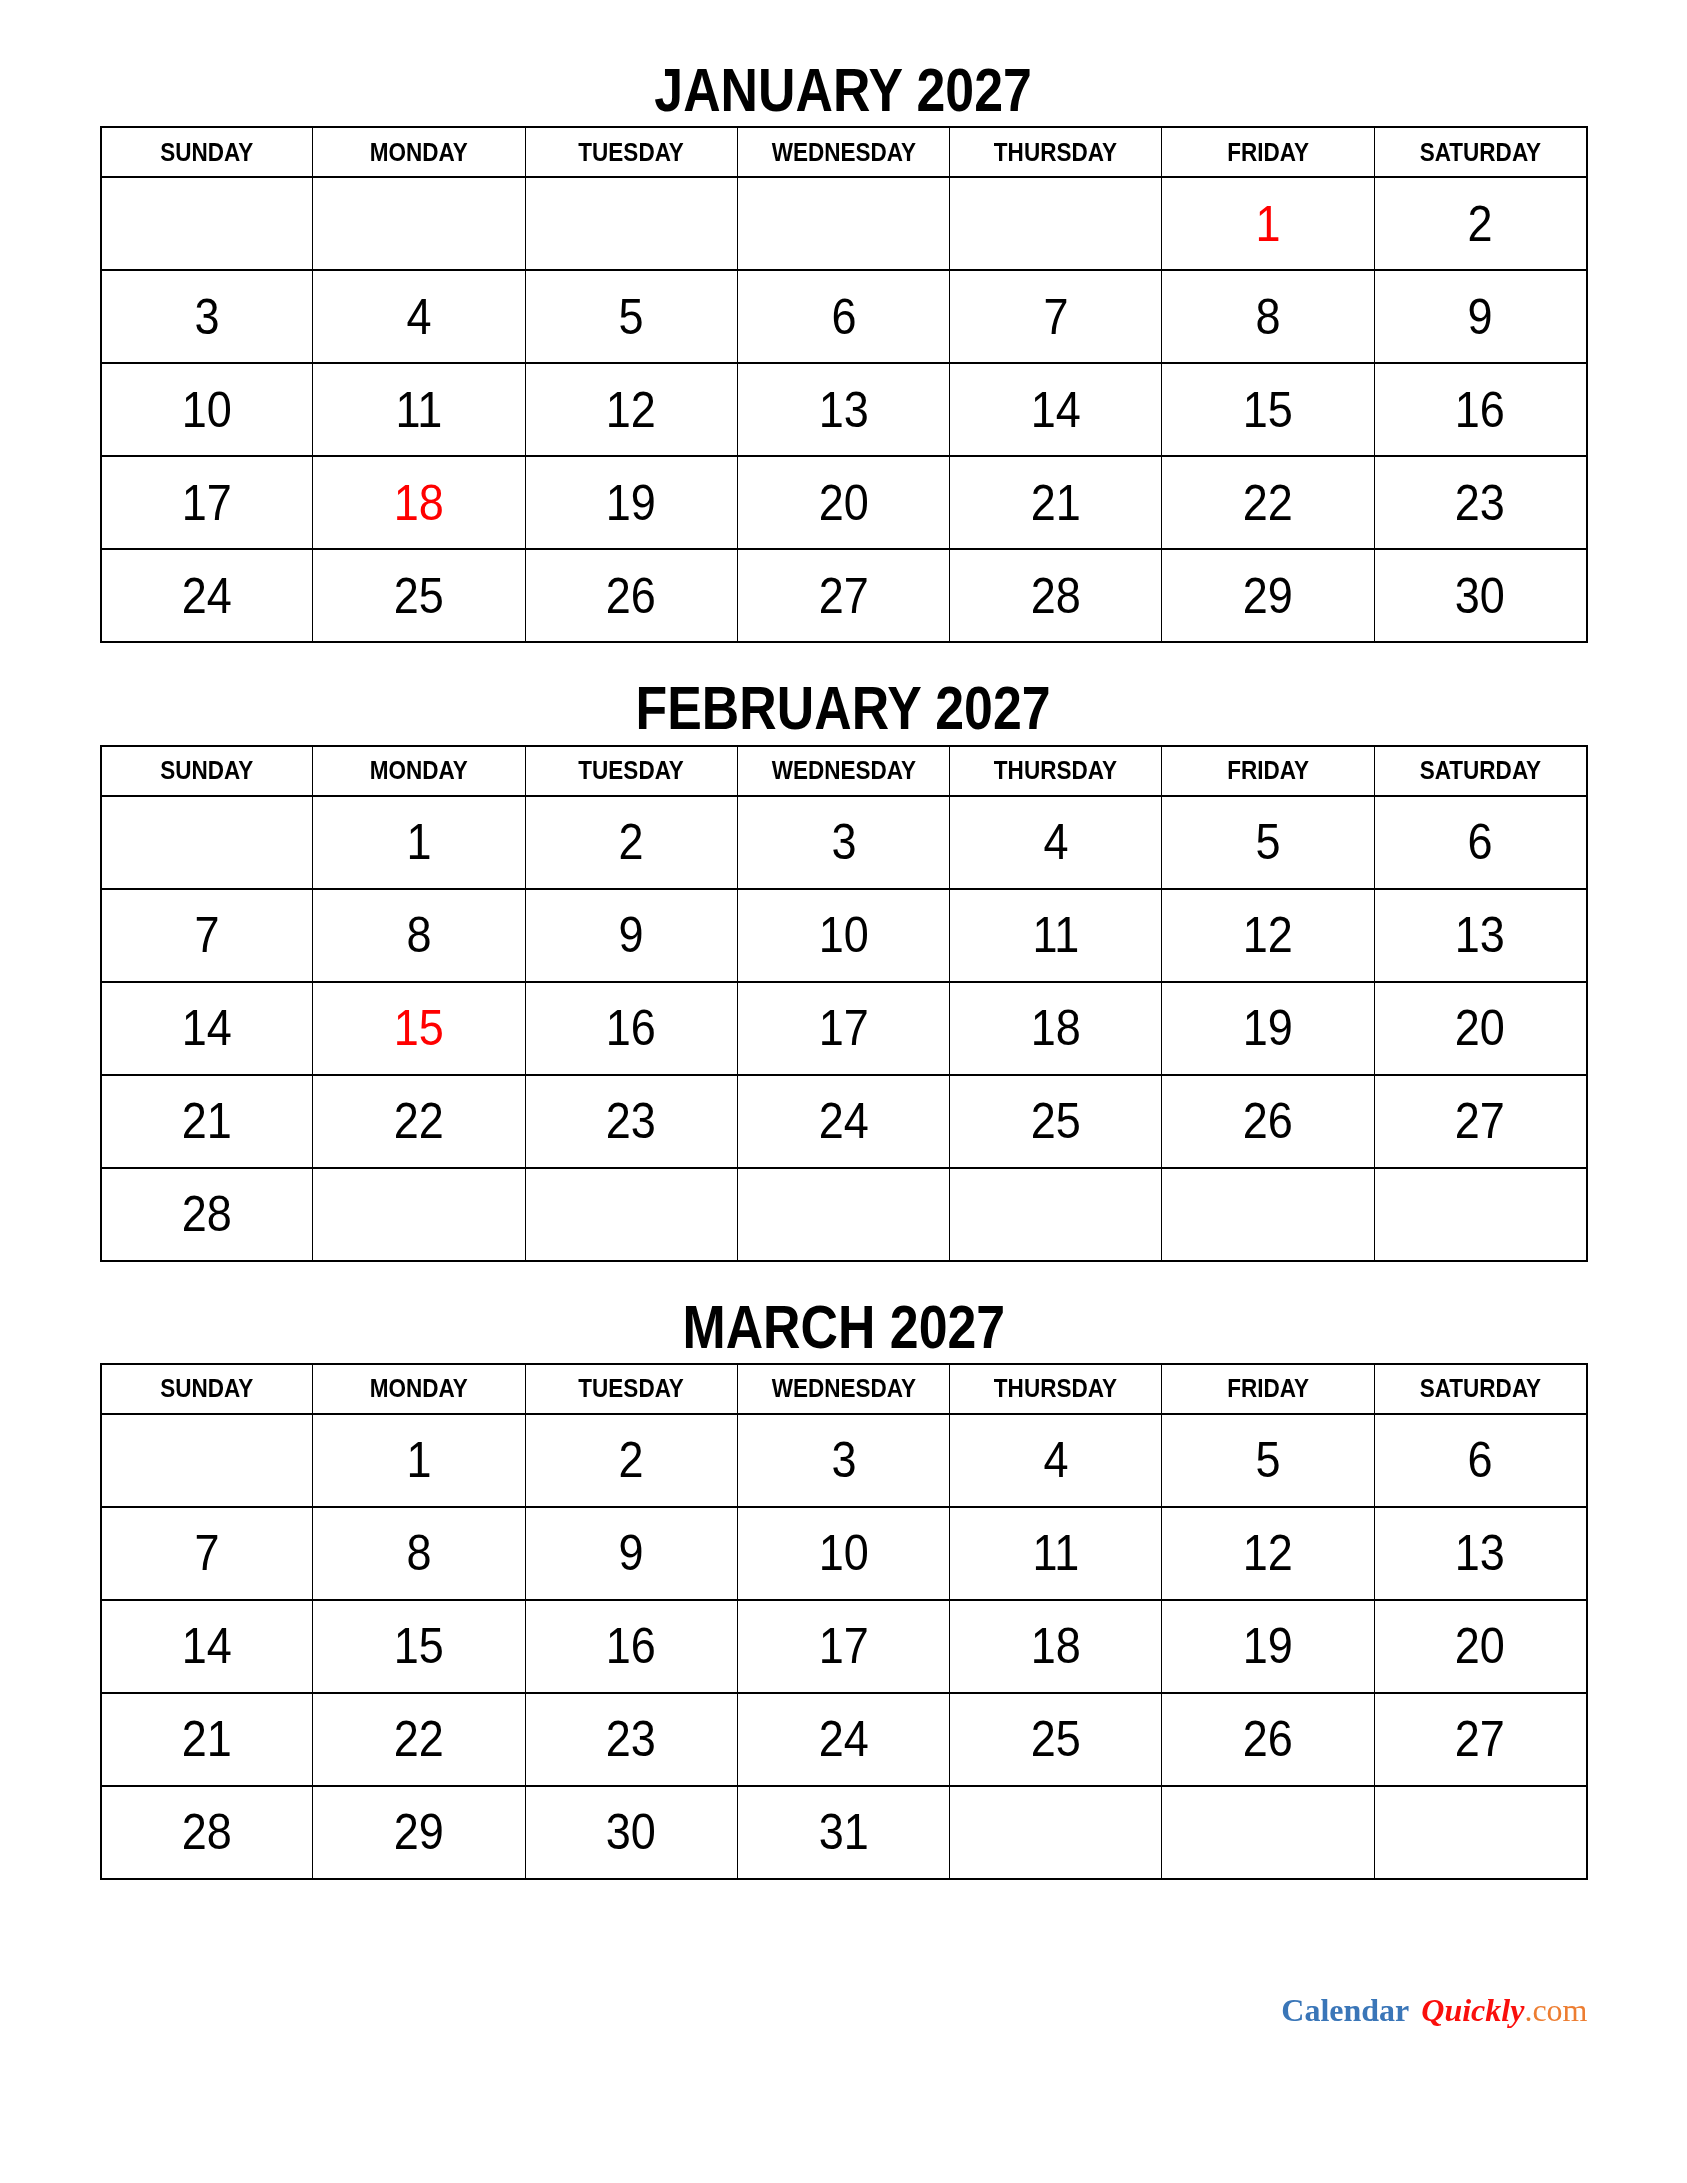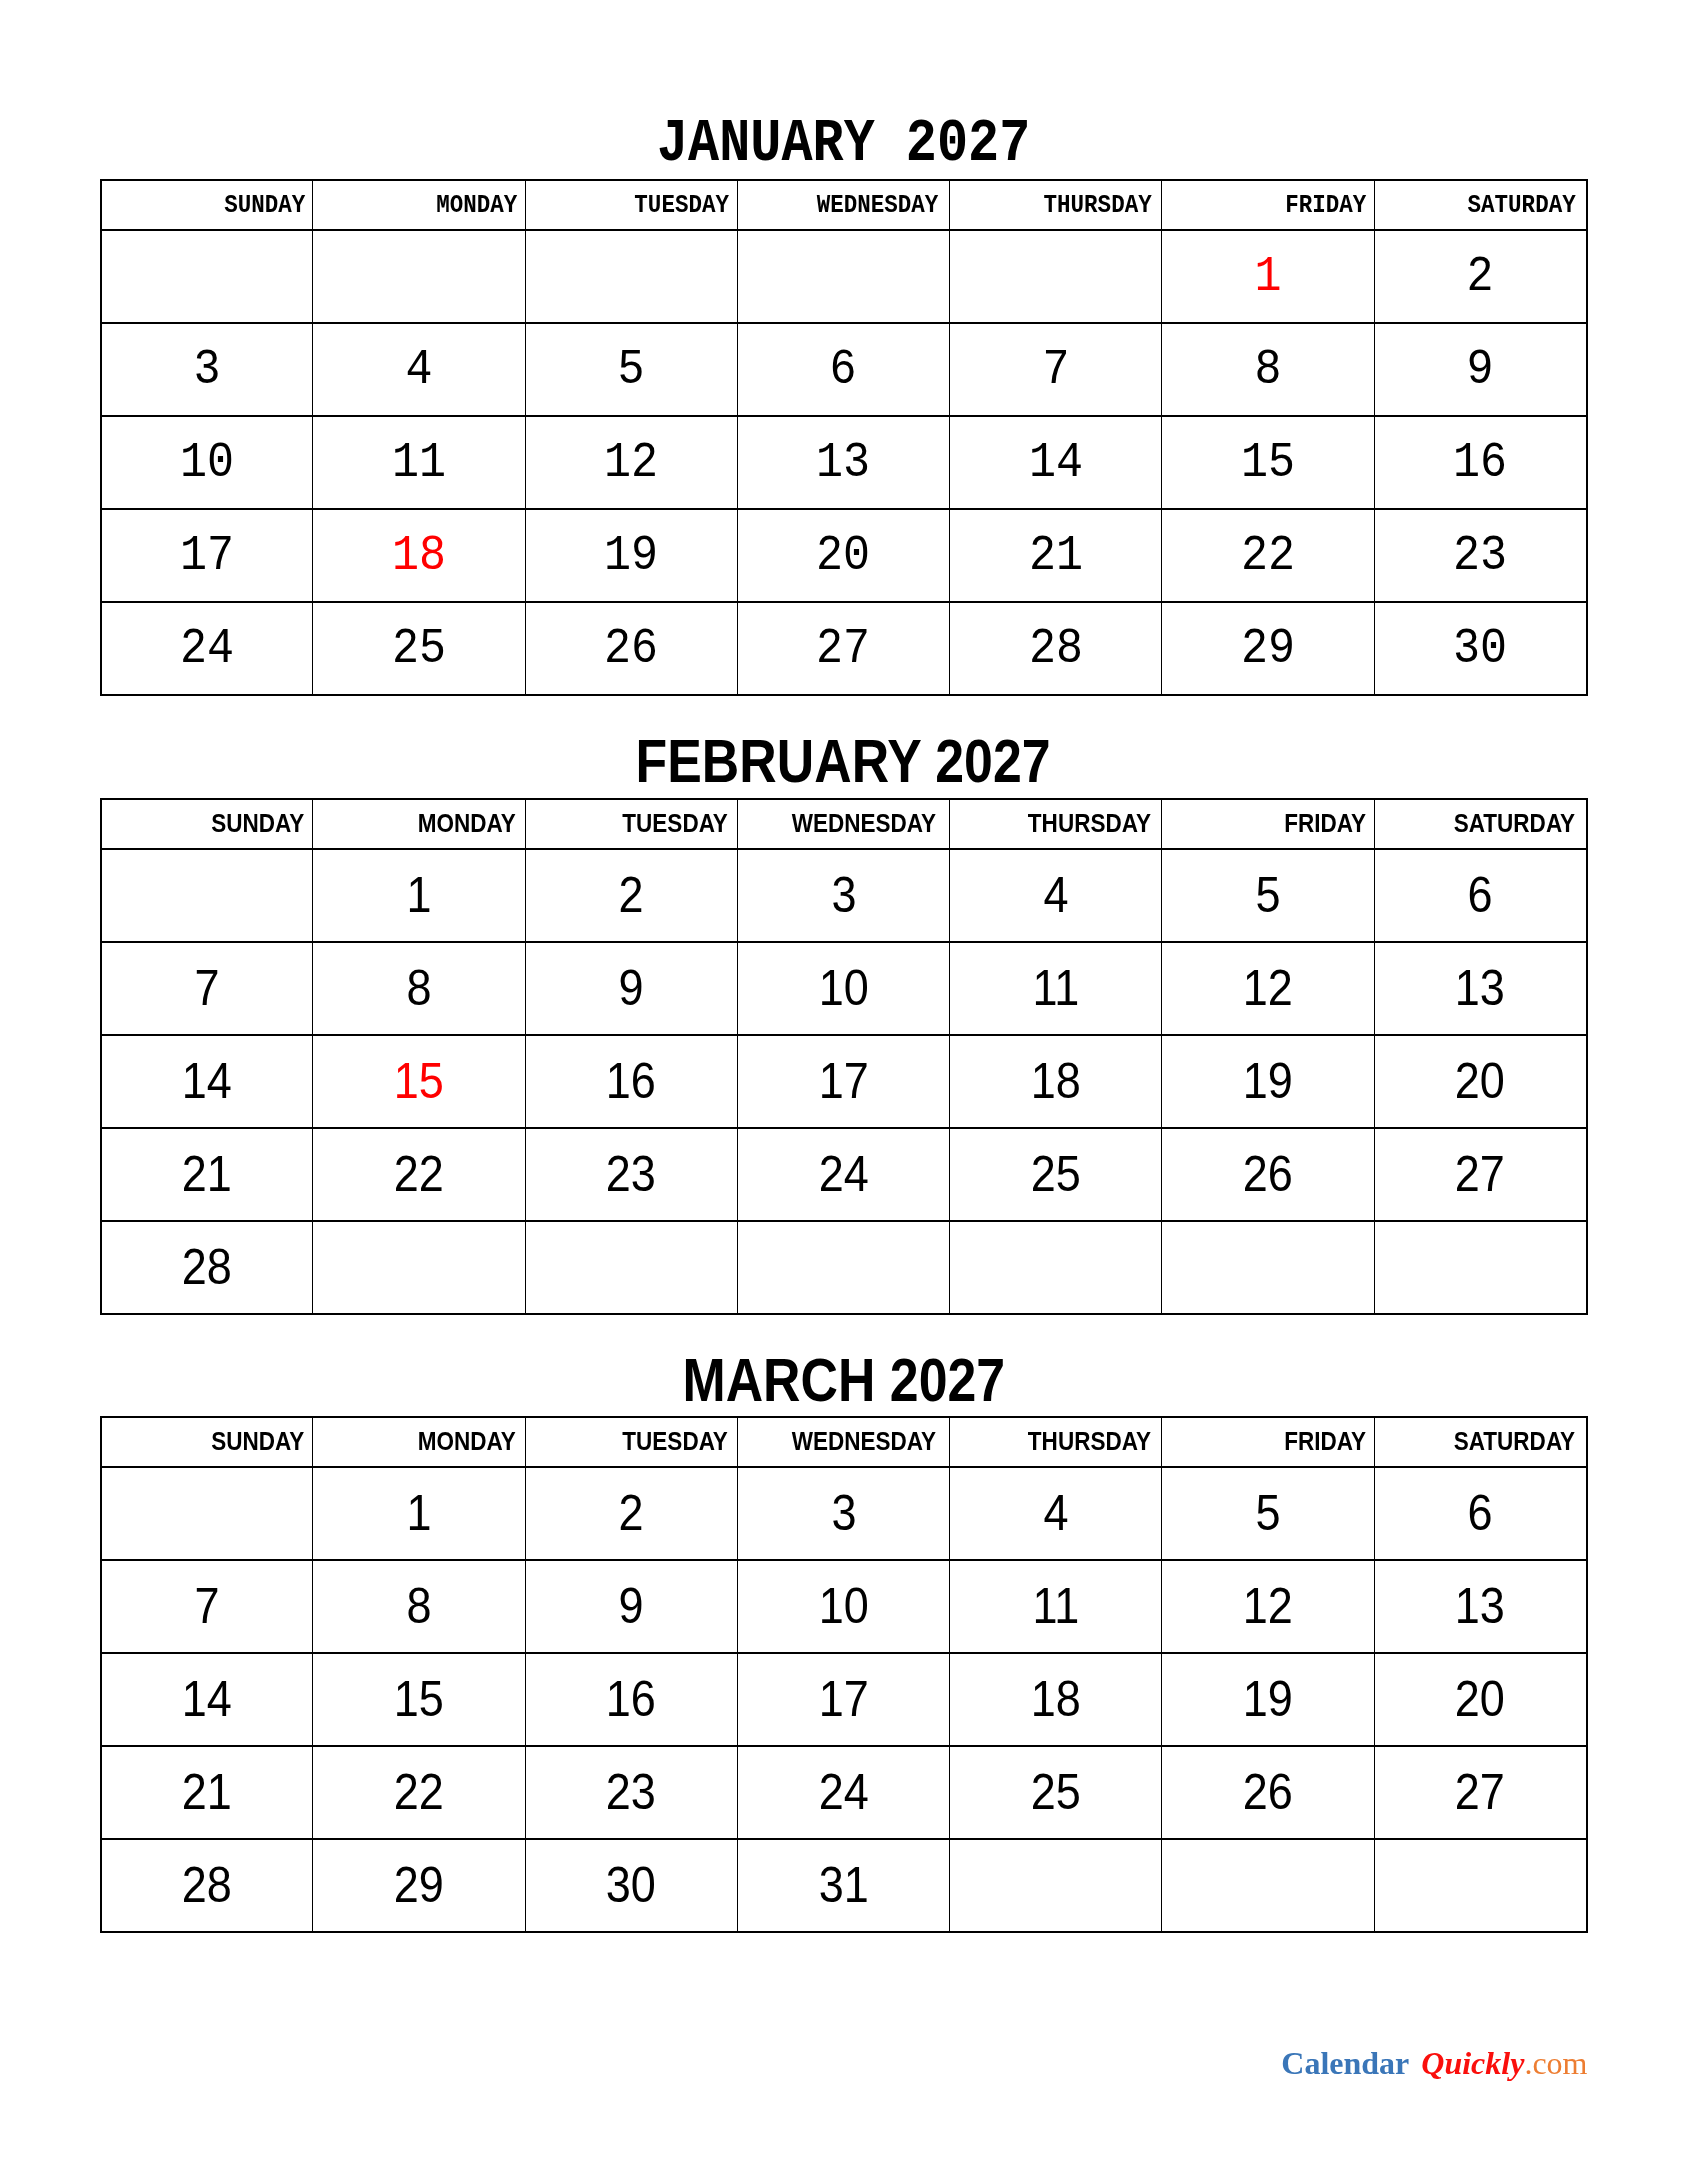--- a/index.html
+++ b/index.html
@@ -14,22 +14,21 @@
     overflow: hidden;
     font-family: "Liberation Sans", sans-serif;
     color: #000000;
   }
   .month {
     width: 1488px;
     margin: 0 auto;
     padding-top: 35px;
   }
   .month:first-of-type {
-    padding-top: 113px;
-    font-family: Liberation Mono, monospace;
+    padding-top: 60px;
   }
   .month-title {
     height: 61px;
     line-height: 61px;
     font-size: 61px;
     font-weight: bold;
     text-align: center;
     margin-bottom: 5.3px;
     white-space: nowrap;
   }
@@ -49,21 +48,21 @@
     table-layout: fixed;
     border-collapse: collapse;
     border: 2px solid #000000;
   }
   table.cal th {
     height: 48px;
     border: 1.3px solid #000000;
     border-bottom: 2.6px solid #000000;
     font-size: 26.5px;
     font-weight: bold;
-    text-align: right;
+    text-align: center;
     vertical-align: middle;
     padding: 0;
   }
   table.cal td {
     height: 91px;
     border: 1.3px solid #000000;
     border-top: 2.6px solid #000000;
     border-bottom: 2.6px solid #000000;
     font-size: 50px;
     font-weight: normal;

